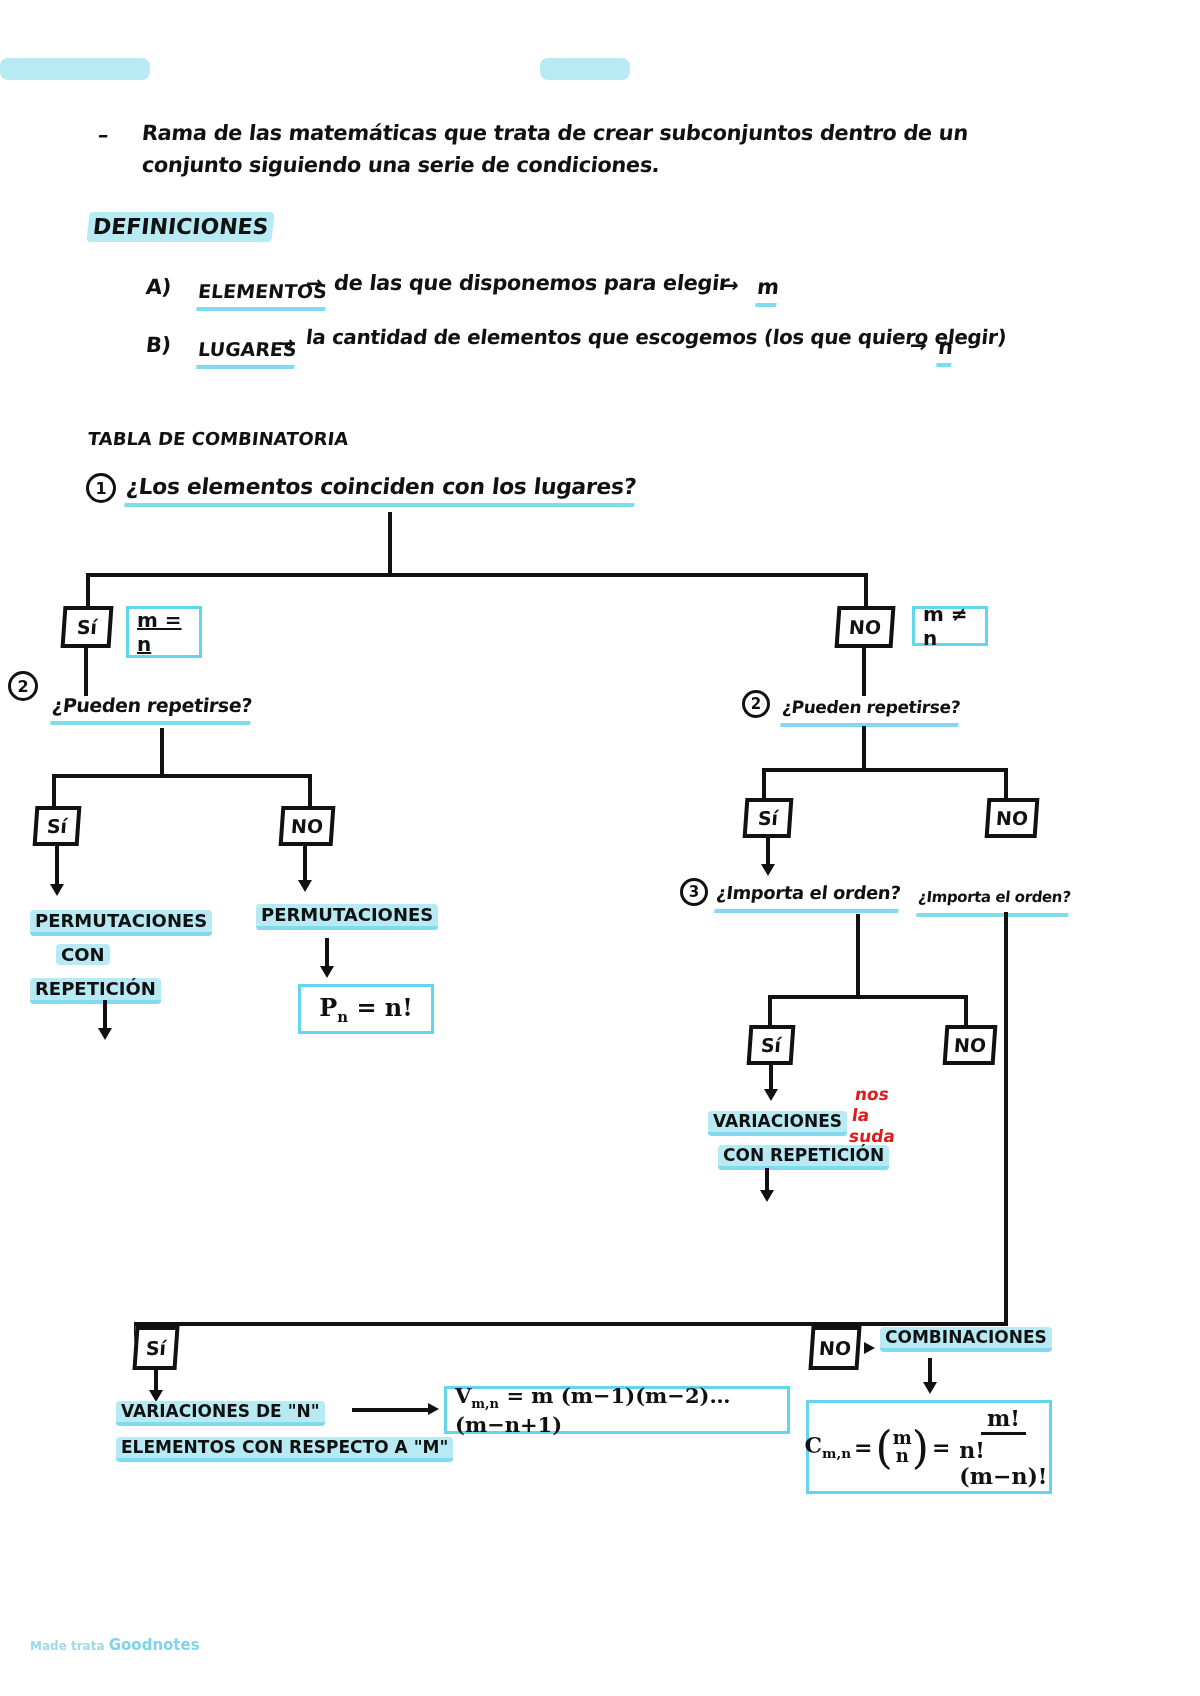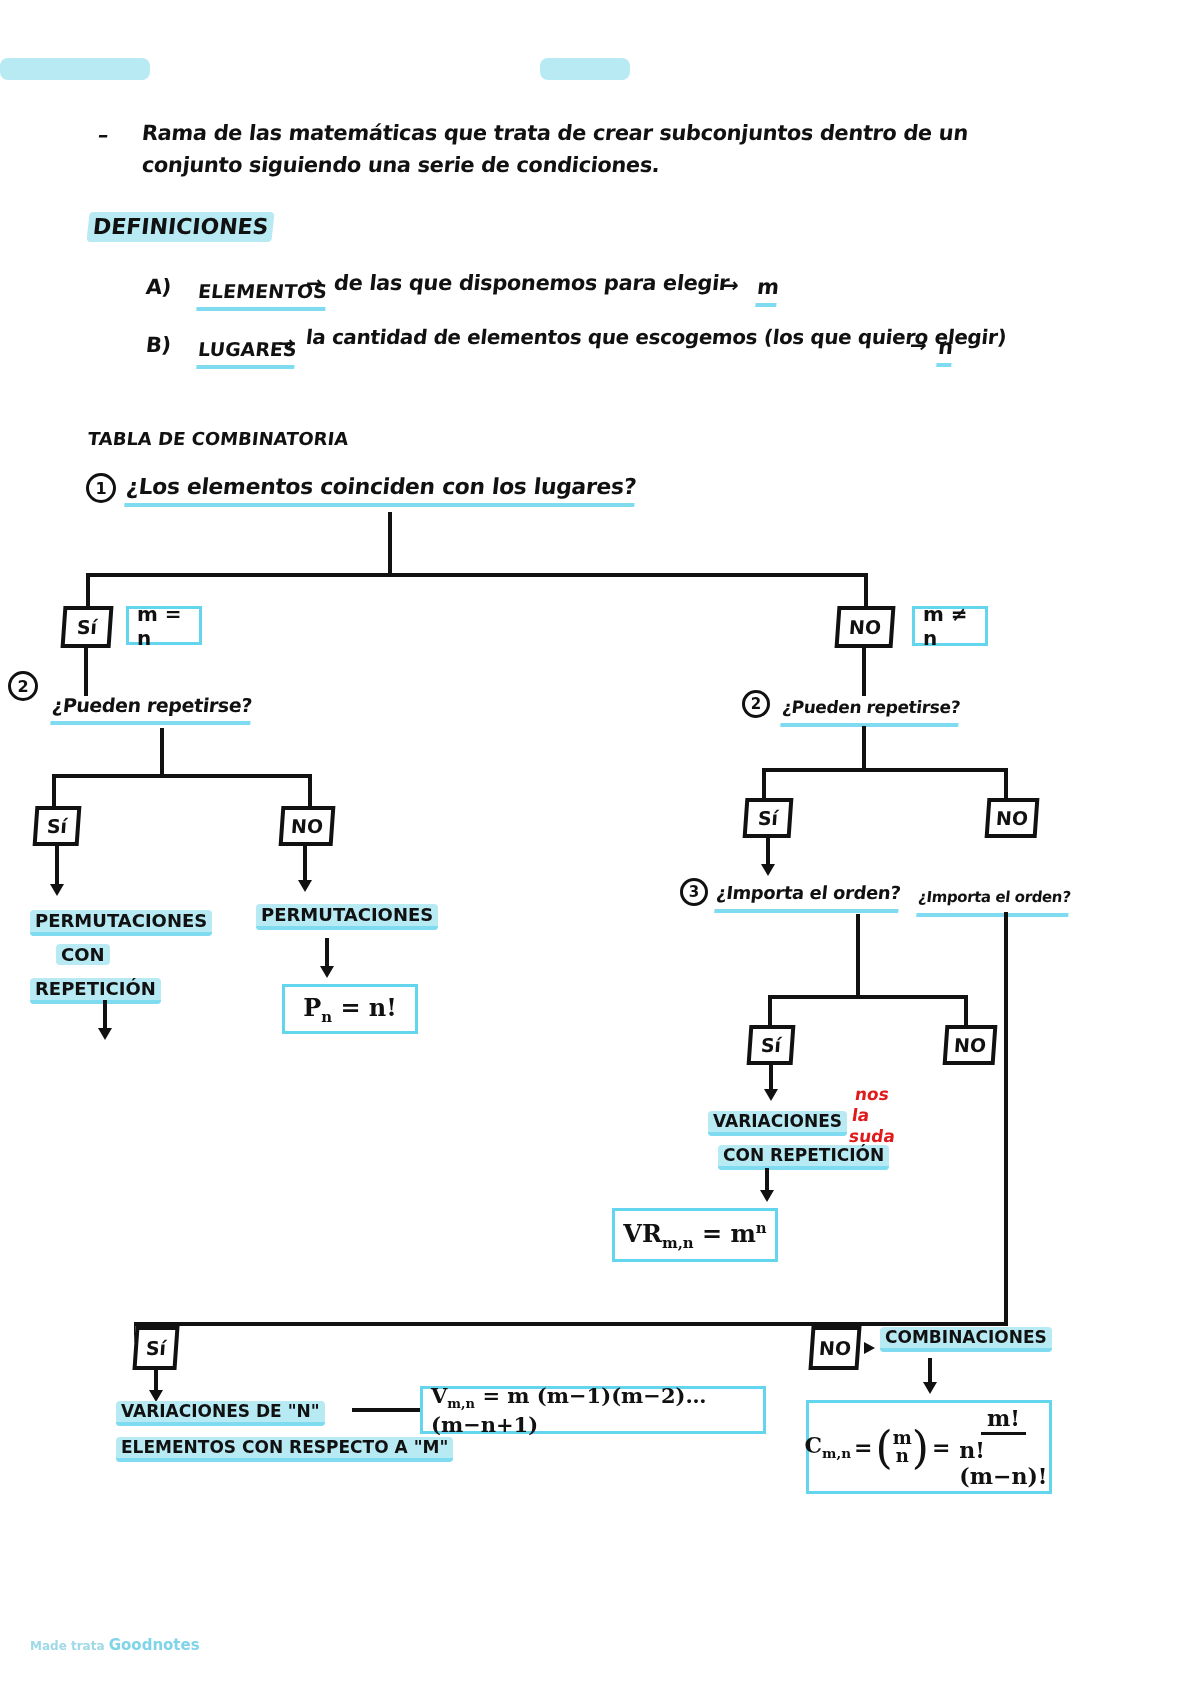--- a/index.html
+++ b/index.html
@@ -155,21 +155,21 @@
   <div class="abs body-text ul-cyan" style="left:126px; top:472px; font-size:22px;">¿Los elementos coinciden con los lugares?</div>
 
   <div class="ln-v" style="left:388px; top:512px; height:62px;"></div>
   <div class="ln-h" style="left:86px; top:573px; width:782px;"></div>
   <div class="ln-v" style="left:86px; top:573px; height:43px;"></div>
   <div class="ln-v" style="left:864px; top:573px; height:43px;"></div>
 
   <div class="nodebox abs" style="left:62px; top:606px; width:50px; height:42px;">
     <span>Sí</span>
   </div>
-  <div class="cyanbox abs" style="left:126px; top:606px; width:76px; height:39px; font-size:20px;">
+  <div class="cyanbox abs" style="left:126px; top:606px; width:76px; height:52px; font-size:20px;text-decoration:underline;">
     <span>m = n</span>
   </div>
 
   <div class="nodebox abs" style="left:836px; top:606px; width:58px; height:42px;">
     <span>NO</span>
   </div>
   <div class="cyanbox abs" style="left:912px; top:606px; width:76px; height:40px; font-size:20px;">
     <span>m ≠ n</span>
   </div>
 
@@ -210,21 +210,21 @@
   <div class="ln-v" style="left:303px; top:846px; height:38px;"></div>
   <div class="arrowhead" style="left:298px; top:880px;"></div>
 
   <div class="abs" style="left:256px; top:900px;">
     <span class="hl body-text smallcaps ul-cyan" style="font-size:18px;">Permutaciones</span>
   </div>
 
   <div class="ln-v" style="left:325px; top:938px; height:32px;"></div>
   <div class="arrowhead" style="left:320px; top:966px;"></div>
 
-  <div class="cyanbox abs" style="left:282px; top:984px; width:136px; height:50px;">
+  <div class="cyanbox abs" style="left:298px; top:984px; width:136px; height:50px;">
     <span class="frm">
       <span>P</span><span class="sub">n</span>
       <span>= n!</span>
     </span>
   </div>
 
   <div class="ln-v" style="left:862px; top:648px; height:48px;"></div>
 
   <div class="abs" style="left:742px; top:690px; width:28px; height:28px; border:3px solid #111; border-radius:50%;
               display:flex; align-items:center; justify-content:center; font-weight:bold; font-size:15px;
@@ -274,26 +274,20 @@
   <div class="arrowhead" style="left:764px; top:1089px;"></div>
 
   <div class="abs" style="left:708px; top:1106px;">
     <div><span class="hl body-text smallcaps ul-cyan" style="font-size:17px;">Variaciones</span></div>
     <div style="margin-top:4px; margin-left:10px;"><span class="hl body-text smallcaps ul-cyan" style="font-size:17px;">con Repetición</span></div>
   </div>
 
   <div class="ln-v" style="left:765px; top:1168px; height:26px;"></div>
   <div class="arrowhead" style="left:760px; top:1190px;"></div>
 
-  <div class="cyanbox abs" style="left:612px; top:1208px; width:166px; height:54px;">
-    <span class="frm">
-      <span>VR</span><span class="sub">m,n</span>
-      <span>= m</span><span class="sup">n</span>
-    </span>
-  </div>
 
   <div class="abs redtext" style="left:852px; top:1084px;">nos
 la
 suda</div>
 
   <div class="ln-v" style="left:1004px; top:912px; height:414px;"></div>
 
   <div class="ln-h" style="left:134px; top:1322px; width:874px;"></div>
   <div class="ln-v" style="left:134px; top:1322px; height:20px;"></div>
   <div class="ln-v" style="left:832px; top:1322px; height:20px;"></div>
@@ -316,21 +310,21 @@
   <div class="arrowhead" style="left:923px; top:1382px;"></div>
 
   <div class="abs" style="left:116px; top:1396px;">
     <div><span class="hl body-text smallcaps ul-cyan" style="font-size:17px;">Variaciones de "n"</span></div>
     <div style="margin-top:6px;"><span class="hl body-text smallcaps ul-cyan" style="font-size:17px;">elementos con respecto a "m"</span></div>
   </div>
 
   <div class="ln-h" style="left:352px; top:1408px; width:78px;"></div>
   <div class="arrowhead-r" style="left:428px; top:1403px;"></div>
 
-  <div class="cyanbox abs" style="left:420px; top:1386px; width:346px; height:48px;">
+  <div class="cyanbox abs" style="left:444px; top:1386px; width:346px; height:48px;">
     <span class="frm" style="font-size:21px;">
       <span>V</span><span class="sub">m,n</span>
       <span>= m (m−1)(m−2)…(m−n+1)</span>
     </span>
   </div>
 
   <div class="cyanbox abs" style="left:806px; top:1400px; width:246px; height:94px;">
     <span class="frm" style="font-size:22px; display:inline-flex; align-items:center; gap:3px;">
       <span><span>C</span><span class="sub">m,n</span></span>
       <span>=</span>

